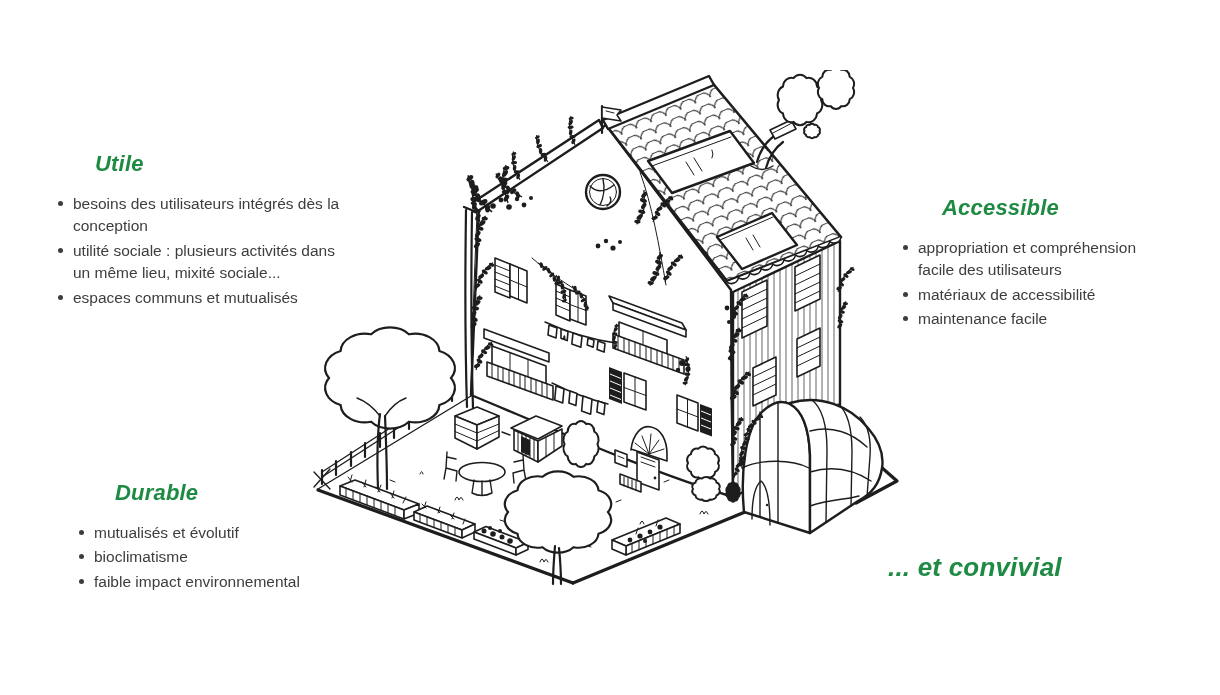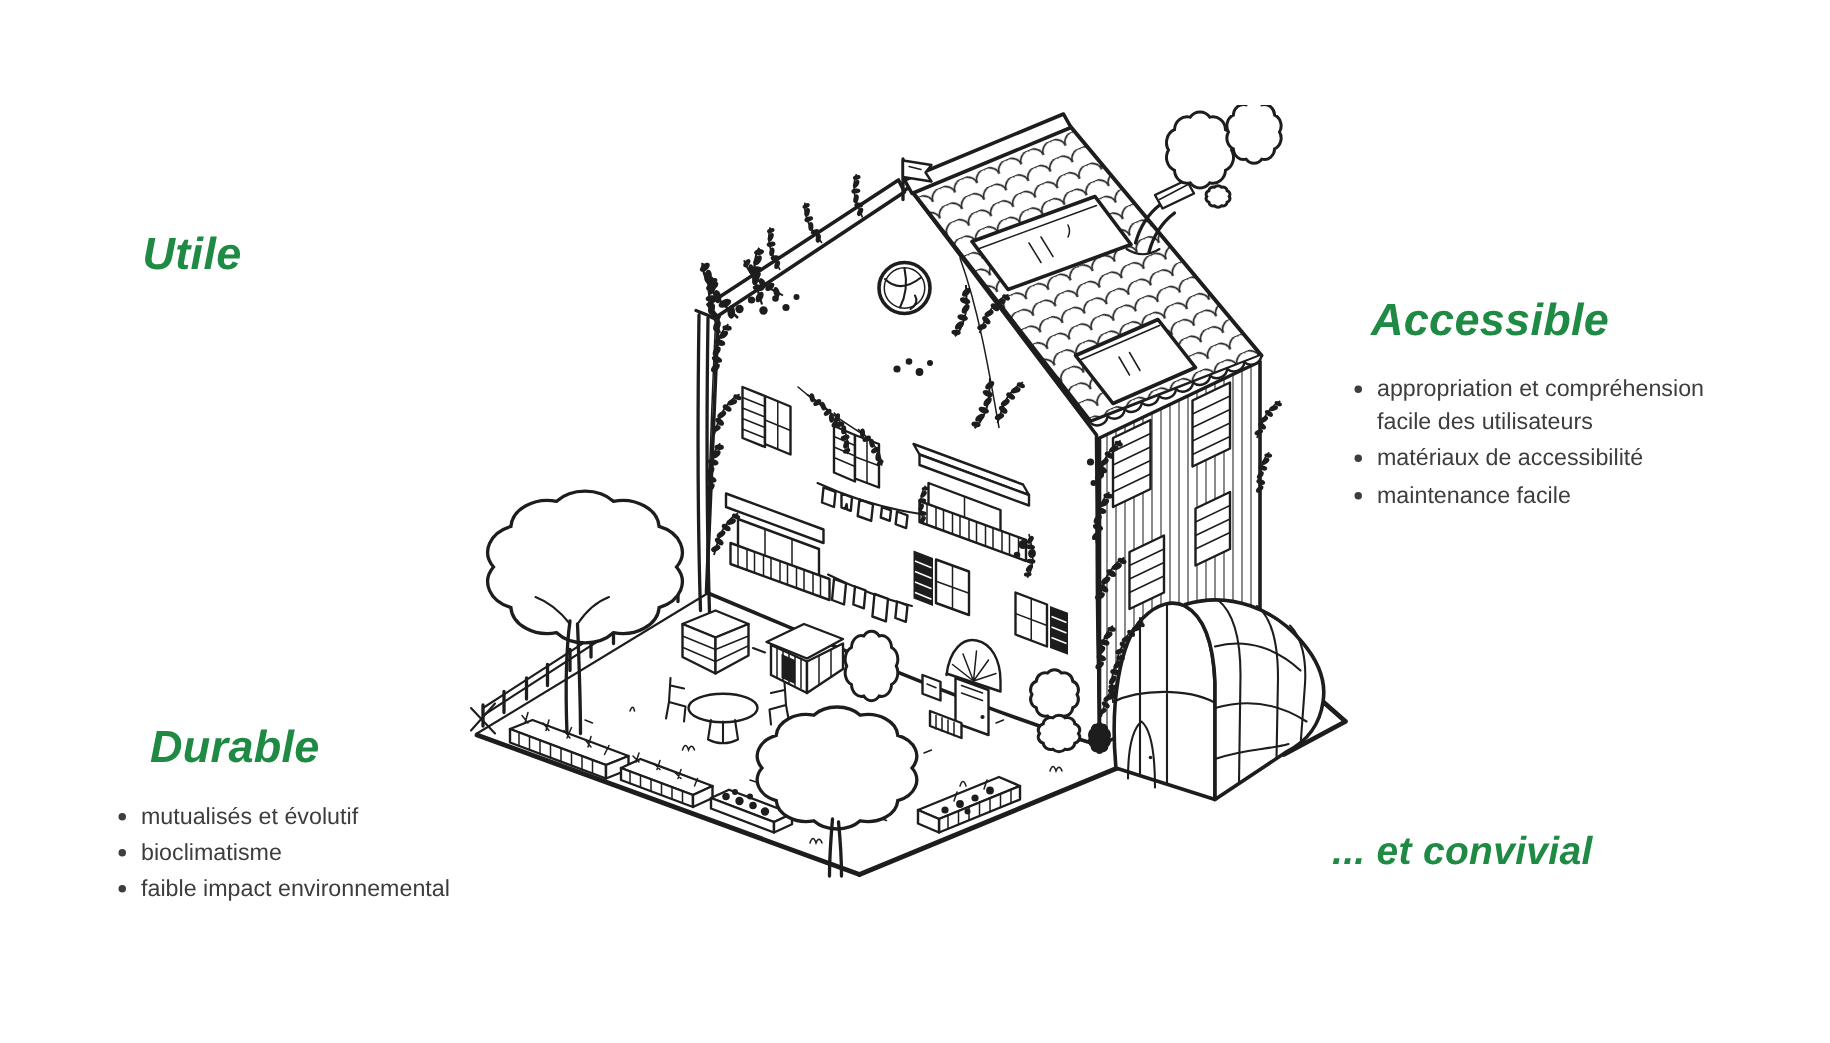--- a/index.html
+++ b/index.html
@@ -5,57 +5,64 @@
   html,body{margin:0;padding:0;}
   body{
     width:1220px;height:695px;position:relative;overflow:hidden;
     background:var(--bg,#fff);
     font-family:"Liberation Sans","DejaVu Sans",sans-serif;
     color:var(--body,#3d3d3d);
   }
   .label-section{position:absolute;font-size:15.5px;line-height:1.45;}
   .green-title{
     font-style:italic;font-weight:bold;color:var(--green,#1e8a43);
-    font-size:30px;margin:0 0 13px 0;letter-spacing:.2px;
+    font-size:22px;margin:0 0 13px 0;letter-spacing:.2px;
   }
   ul.bullets{list-style:none;margin:0;padding:0;}
   ul.bullets li{
     position:relative;padding-left:18px;margin:0 0 2px 0;
     white-space:pre-line;
   }
   ul.bullets li::before{
     content:"";position:absolute;left:3px;top:8px;width:5px;height:5px;
     border-radius:50%;background:var(--body,#3d3d3d);
   }
   #sec-utile{left:55px;top:148px;width:340px;}
   #sec-utile .green-title{margin-left:40px;}
   #sec-accessible{left:900px;top:192px;width:300px;}
-  #sec-accessible .green-title{margin-left:14px;}
+  #sec-accessible .green-title{margin-left:42px;}
   #sec-durable{left:76px;top:477px;width:340px;}
-  #sec-durable .green-title{margin-left:24px;}
+  #sec-durable .green-title{margin-left:39px;}
   #sec-convivial{left:888px;top:549px;}
   #sec-convivial .green-title{font-size:26px;margin:0;text-align:center;}
   svg#house{position:absolute;left:290px;top:70px;}
   
   .o2{fill:#fff;stroke:#1d1d1d;stroke-width:2.4;stroke-linejoin:round;}
   .o16{fill:#fff;stroke:#1d1d1d;stroke-width:1.6;stroke-linejoin:round;}
   .s{fill:none;stroke:#1d1d1d;stroke-width:1.4;stroke-linecap:round;stroke-linejoin:round;}
   .s1{fill:none;stroke:#1d1d1d;stroke-width:1;stroke-linecap:round;}
   .s2{fill:none;stroke:#1d1d1d;stroke-width:2.2;stroke-linecap:round;stroke-linejoin:round;}
   .s3{fill:none;stroke:#1d1d1d;stroke-width:3.2;stroke-linecap:round;}
   .ink{fill:#1d1d1d;stroke:none;}
   .wslat{fill:none;stroke:#fff;stroke-width:1;}
 </style>
 </head>
 <body style="--green: #1e8a43; --body: #3d3d3d; --ink: #1d1d1d; --bg: #ffffff;">
 
 <main>
 
   <section class="label-section" id="sec-utile">
     <h2 class="green-title">Utile</h2>
+    <ul class="bullets">
+        <li>besoins des utilisateurs intégrés dès la
+conception</li>
+        <li>utilité sociale : plusieurs activités dans
+un même lieu, mixité sociale...</li>
+        <li>espaces communs et mutualisés</li>
+      </ul>
   </section>
 
   <section class="label-section" id="sec-accessible">
     <h2 class="green-title">Accessible</h2>
     <ul class="bullets">
         <li>appropriation et compréhension
 facile des utilisateurs</li>
         <li>matériaux de accessibilité</li>
         <li>maintenance facile</li>
       </ul>

